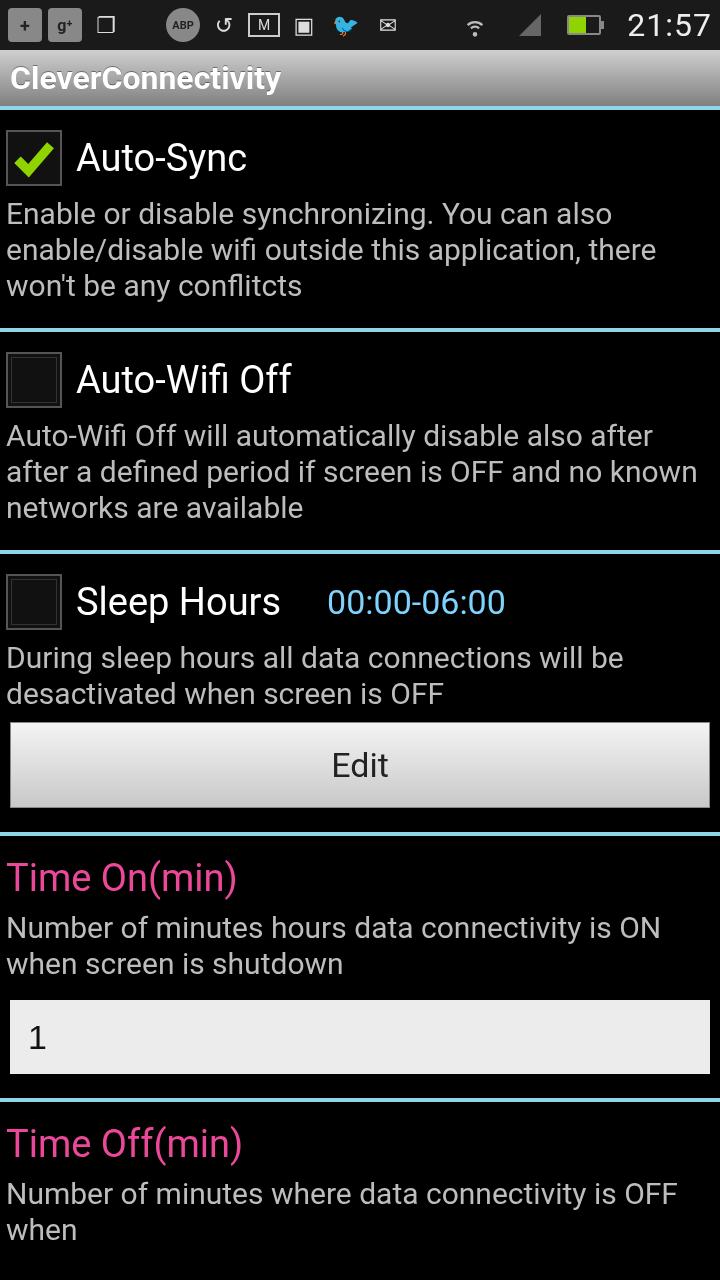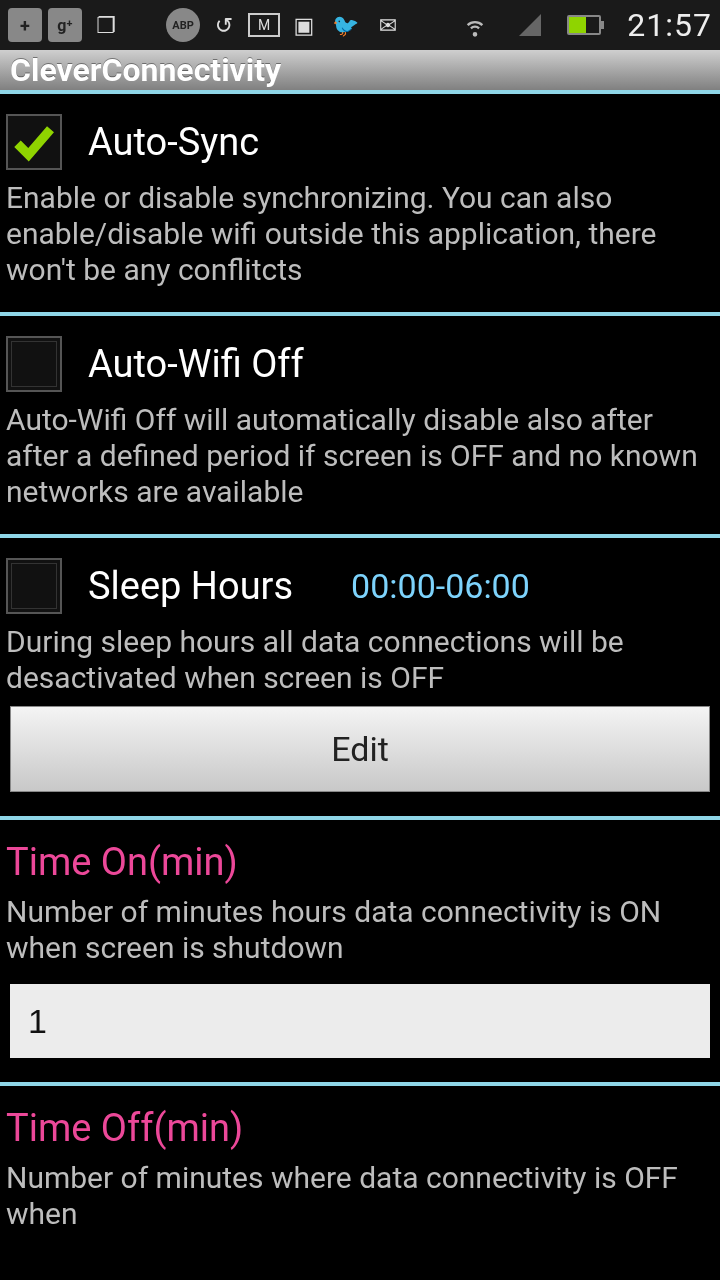--- a/index.html
+++ b/index.html
@@ -11,27 +11,27 @@
   .status-right { margin-left: auto; display: flex; gap: 26px; align-items: center; }
   .status-icon { width: 36px; height: 36px; display: flex; align-items: center; justify-content: center; font-size: 22px; color: #ddd; }
   .badge-icon { background: #888; color: #222; border-radius: 4px; width: 34px; height: 34px; display:flex; align-items:center; justify-content:center; font-size: 18px; font-weight: bold; }
   .clock { font-size: 32px; color: #eee; letter-spacing: 1px; }
   .battery { width: 34px; height: 20px; border: 2px solid #888; border-radius: 2px; position: relative; display: inline-block; }
   .battery::after { content: ""; position: absolute; right: -5px; top: 4px; width: 3px; height: 8px; background: #888; }
   .battery-fill { position: absolute; left: 0; top: 0; bottom: 0; width: 55%; background: #8fd400; }
   .signal { width: 0; height: 0; border-style: solid; border-width: 0 0 22px 22px; border-color: transparent transparent #666 transparent; position: relative; }
   
   
-  .title-bar { height: 40px; background: linear-gradient(to bottom, #cfcfcf, #808080); display: flex; align-items: center; padding: 0 10px; }
+  .title-bar { height: 56px; background: linear-gradient(to bottom, #cfcfcf, #808080); display: flex; align-items: center; padding: 0 10px; }
   .title-bar .title { color: #fff; font-size: 32px; font-weight: bold; text-shadow: 0 -1px 0 rgba(0,0,0,0.4); }
   
   
   .section { border-top: 4px solid #8fd6e8; padding: 20px 6px 24px 6px; }
   .section:first-of-type { border-top: 4px solid #8fd6e8; margin-top: 0; }
-  .row-head { display: flex; align-items: center; gap: 26px; }
+  .row-head { display: flex; align-items: center; gap: 14px; }
   .checkbox { width: 56px; height: 56px; border: 2px solid #555; background: #111; display: flex; align-items: center; justify-content: center; cursor: pointer; }
   .checkbox-inner { width: 46px; height: 46px; border: 1px solid #333; }
   .checkbox.checked svg { display: block; }
   .checkbox svg { display: none; width: 44px; height: 44px; }
   .row-title { color: #fff; font-size: 38px; }
   .row-subvalue { color: #7dd3fc; font-size: 34px; margin-left: 32px; }
   .row-desc { color: #bdbdbd; font-size: 30px; line-height: 1.2; margin-top: 10px; }
   
   .btn { margin-top: 10px; width: calc(100% - 8px); margin-left: 4px; height: 86px; background: linear-gradient(to bottom, #f4f4f4, #c8c8c8); border: 1px solid #888; color: #222; font-size: 34px; display: flex; align-items: center; justify-content: center; cursor: pointer; }
   

